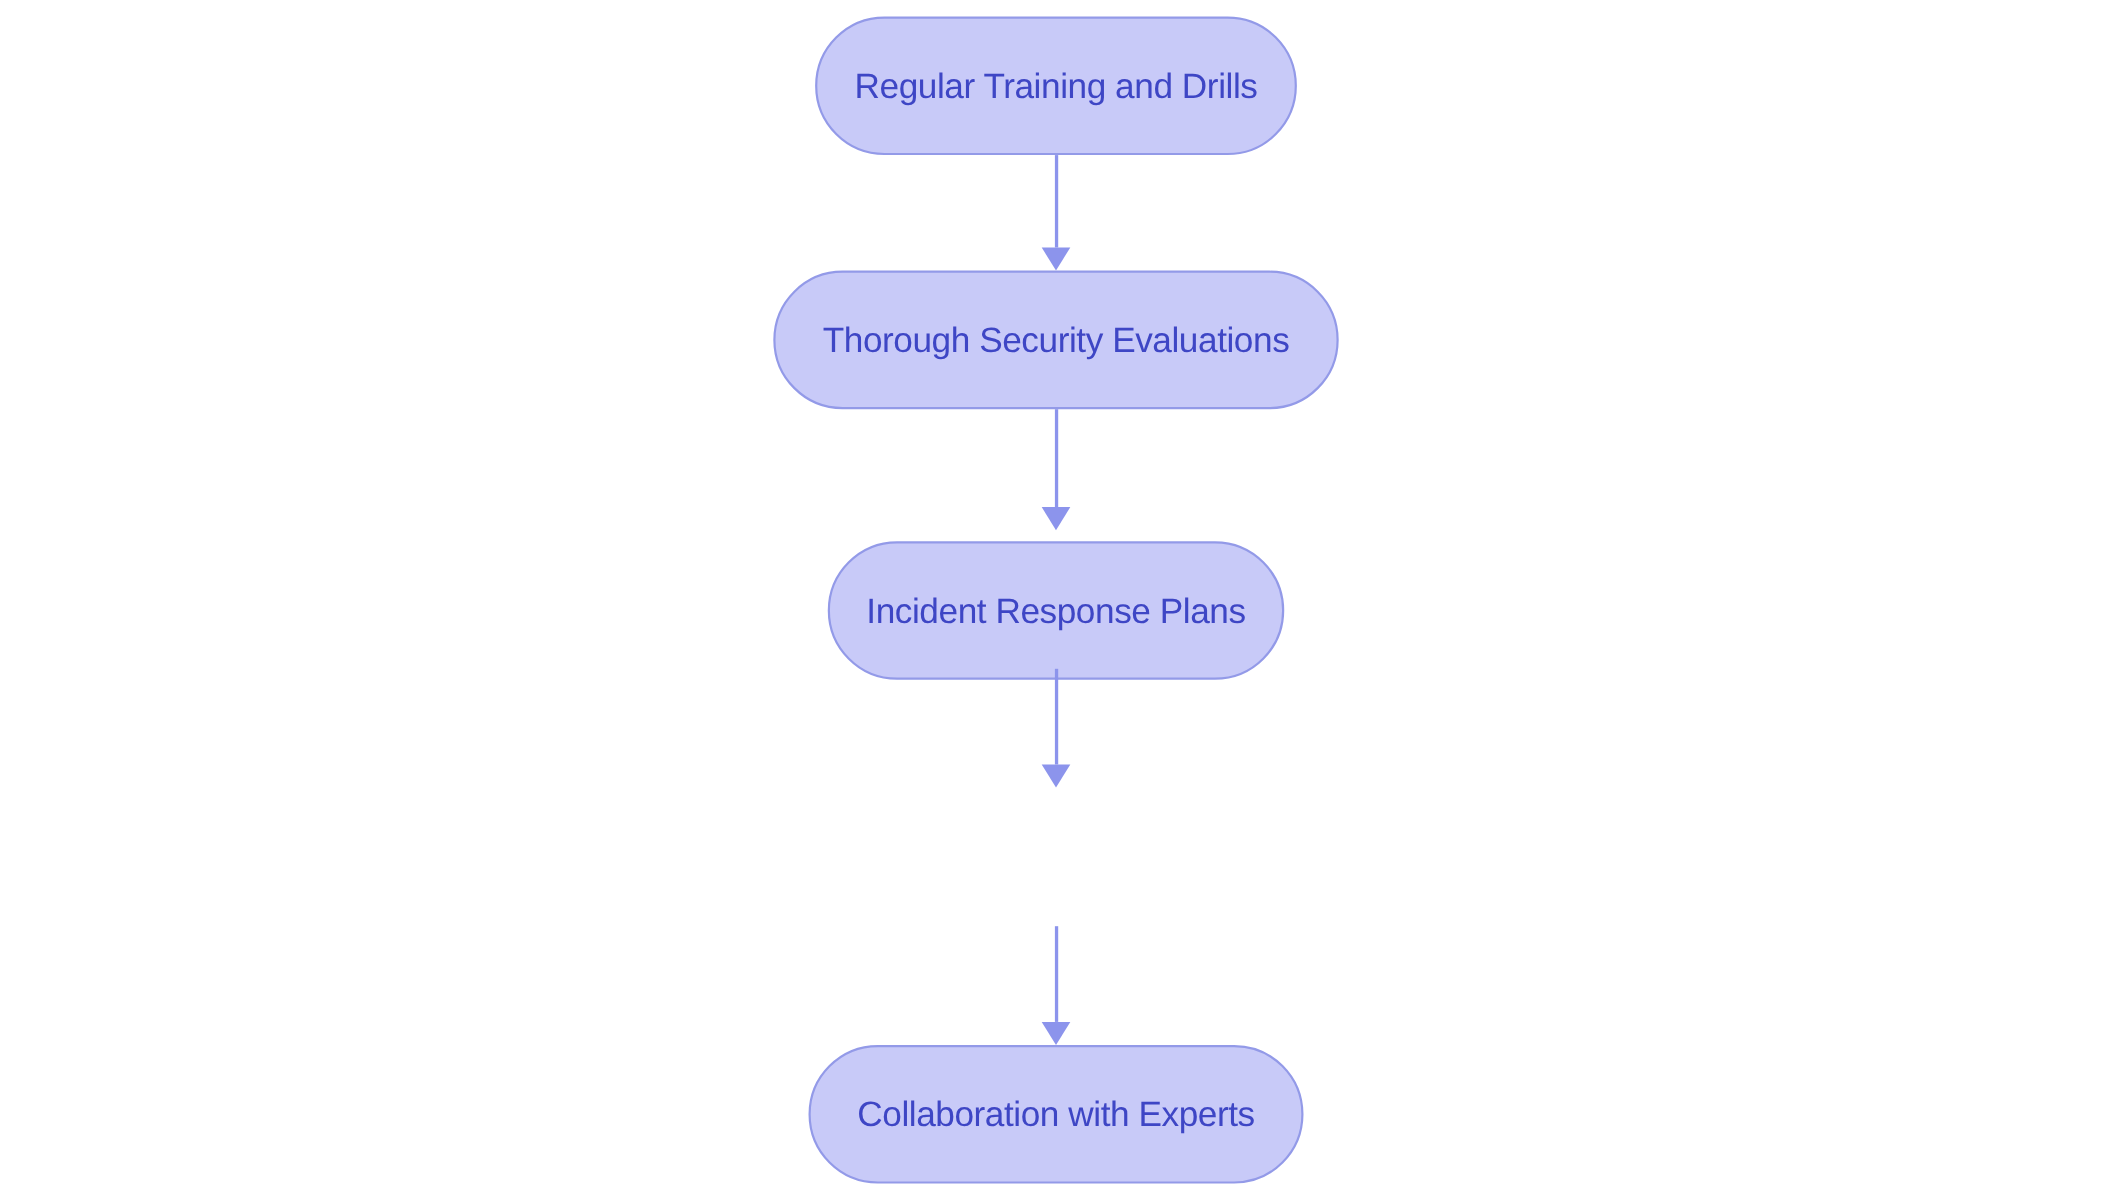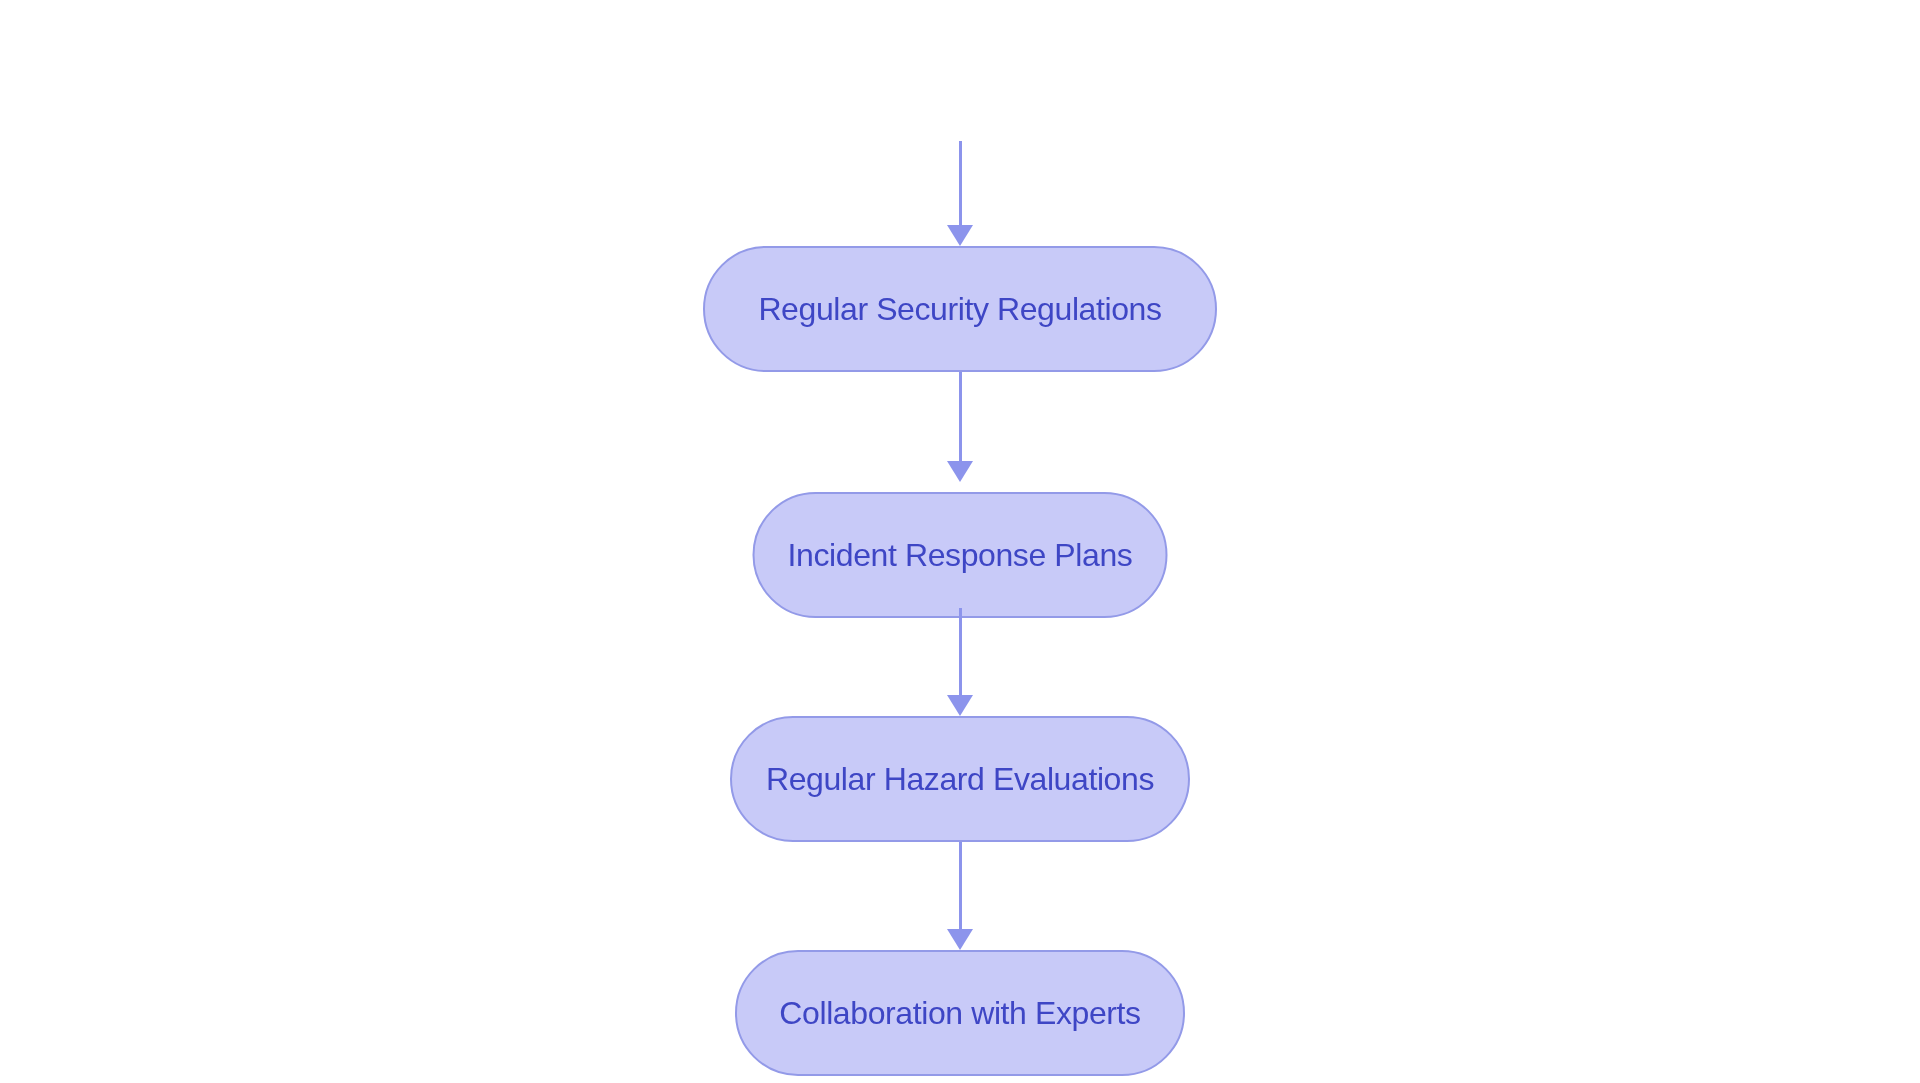--- a/index.html
+++ b/index.html
@@ -64,47 +64,47 @@
   .a0 { top: 141px; height: 105px; }
   .a1 { top: 372px; height: 110px; }
   .a2 { top: 608px; height: 108px; }
   .a3 { top: 842px; height: 108px; }
 </style>
 </head>
 <body>
 
 <div class="canvas">
 
+  <div class="node n0">
+    <span class="node-label">Regular Training and Drills</span>
+  </div>
 
   <div class="arrow a0">
     <div class="arrow-line"></div>
     <div class="arrow-head"></div>
   </div>
 
   <div class="node n1">
-    <span class="node-label">Regular Security Regulations</span>
+    <span class="node-label">Thorough Security Evaluations</span>
   </div>
 
   <div class="arrow a1">
     <div class="arrow-line"></div>
     <div class="arrow-head"></div>
   </div>
 
   <div class="node n2">
     <span class="node-label">Incident Response Plans</span>
   </div>
 
   <div class="arrow a2">
     <div class="arrow-line"></div>
     <div class="arrow-head"></div>
   </div>
 
-  <div class="node n3">
-    <span class="node-label">Regular Hazard Evaluations</span>
-  </div>
 
   <div class="arrow a3">
     <div class="arrow-line"></div>
     <div class="arrow-head"></div>
   </div>
 
   <div class="node n4">
     <span class="node-label">Collaboration with Experts</span>
   </div>
 

